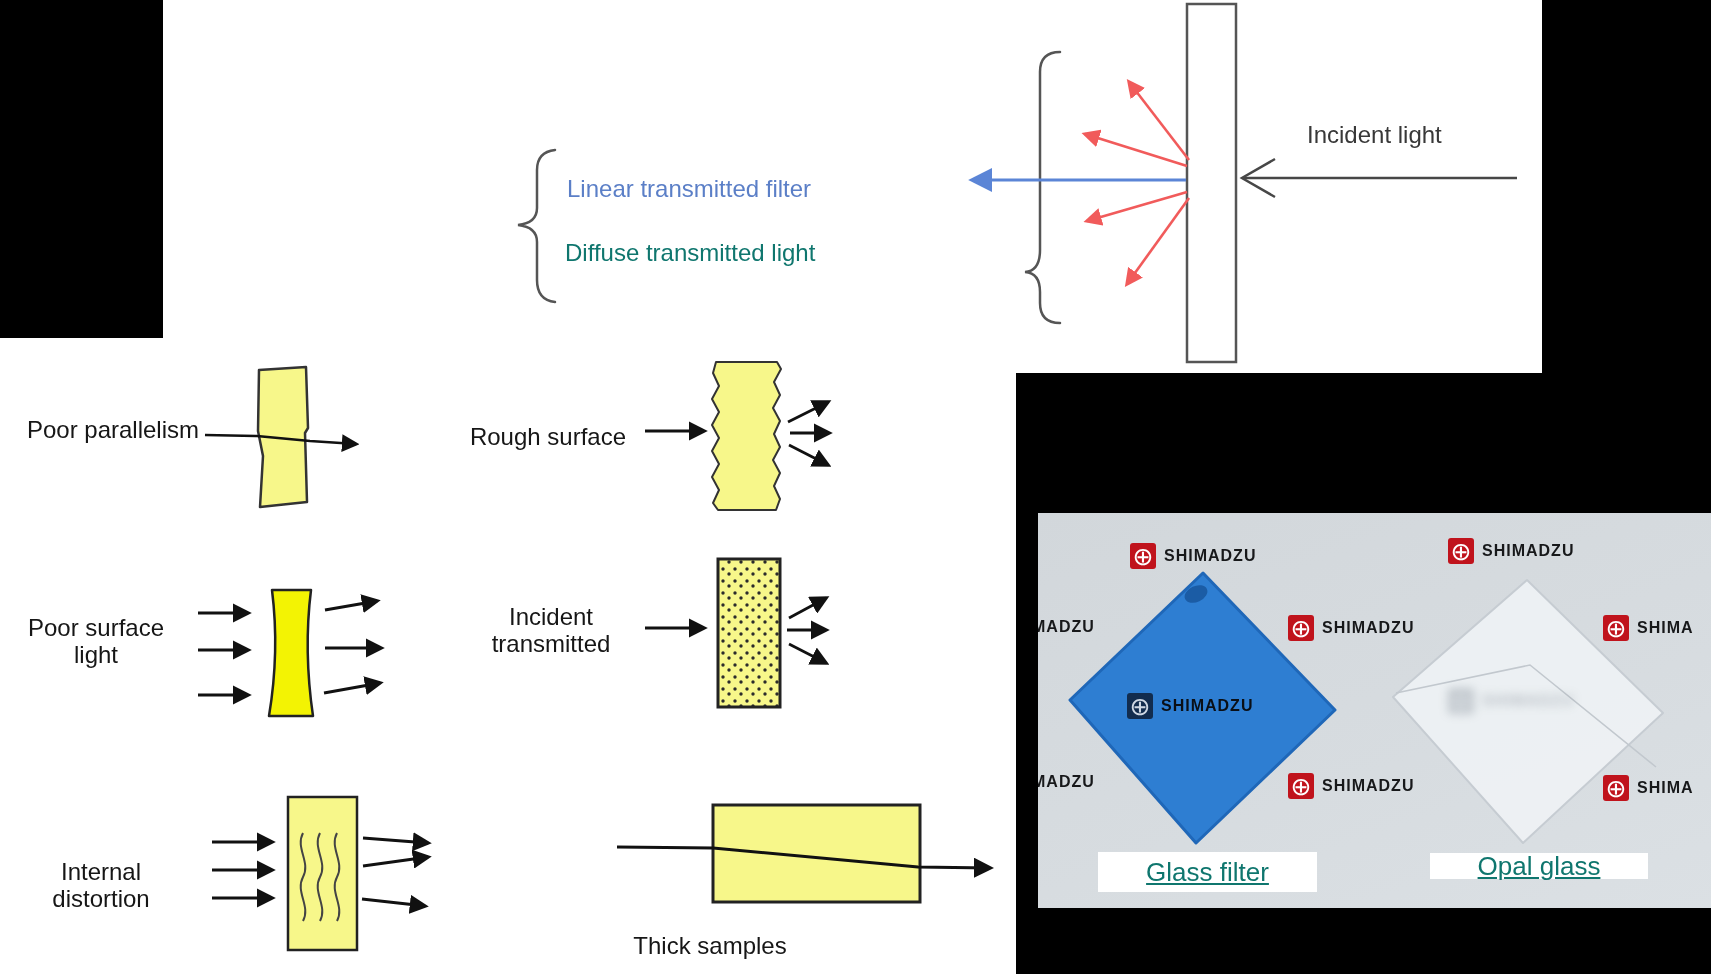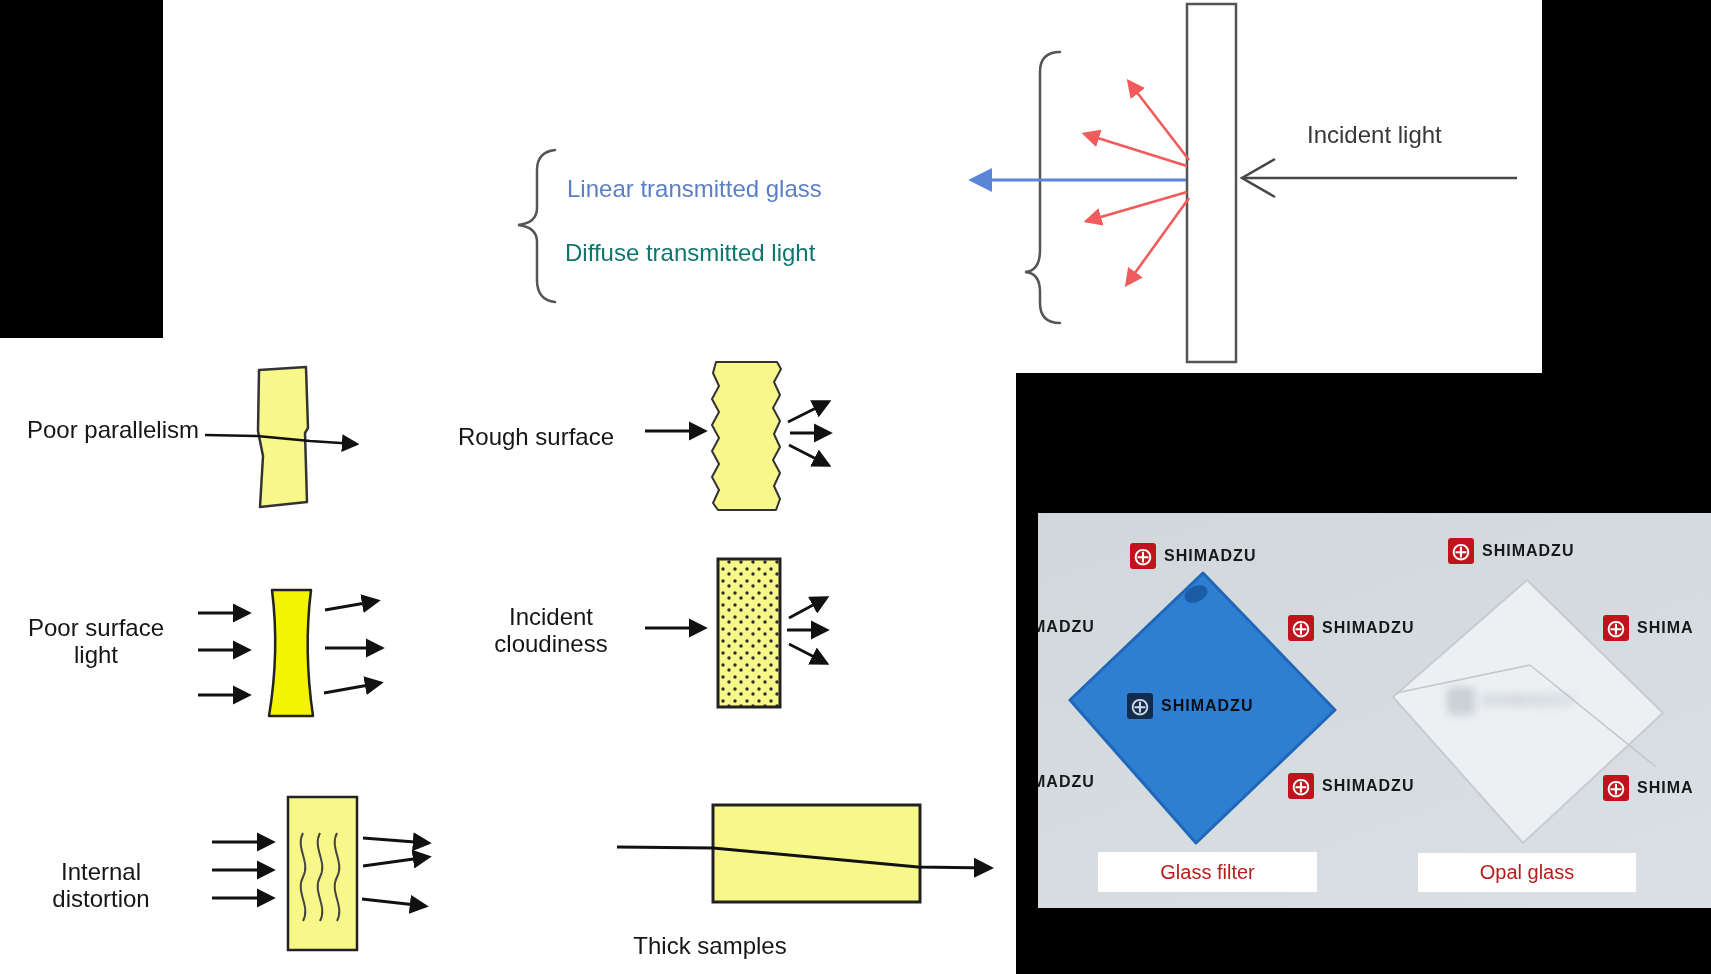--- a/index.html
+++ b/index.html
@@ -23,21 +23,21 @@
         width:26px;height:26px;background:#c0131c;color:#fff;font-size:25px;line-height:26px;
         border-radius:3px;font-weight:400;}
   .logo .brand{font-size:16px;font-weight:700;letter-spacing:1px;color:#17181a;}
   .logo.dark .mark{background:#122c4e;color:#cfd8e4;}
   .logo.dark .brand{color:#0a0f16;}
   .logo.blur{filter:blur(5px);opacity:.45;z-index:3;}
   .logo.blur .mark{background:#8a939c;color:#c9cfd6;}
   .logo.blur .brand{color:#7d868f;}
   .logo.overlay{z-index:3;}
   .photo-label{position:absolute;background:#ffffff;display:flex;align-items:center;justify-content:center;
-        font-size:20px;color:#b91c1c;z-index:4;}
+        font-size:26px;color:#0f766e;z-index:4;text-decoration:underline;}
 </style>
 </head>
 <body>
 
 <div id="screen">
 
   <div id="panel-top" class="panel">
     <svg width="1379" height="373" viewBox="0 0 1379 373">
       <defs>
         <marker id="ah-red" viewBox="0 0 10 10" refX="8" refY="5" markerWidth="7" markerHeight="7" orient="auto">
@@ -126,33 +126,33 @@
         <line x1="362" y1="561" x2="425" y2="568" stroke="#111" stroke-width="2.8" marker-end="url(#ah-blk)"></line>
       </g>
 
       <g>
         <rect x="713" y="467" width="207" height="97" fill="#f7f78a" stroke="#222" stroke-width="3"></rect>
         <path d="M617,509 L713,510 L918,529 L990,530" fill="none" stroke="#111" stroke-width="3" marker-end="url(#ah-blk)"></path>
       </g>
     </svg>
   </div>
 
-  <div class="lbl toplbl" style="left:567px;top:176px;color:#5b7fc7;">Linear transmitted glass</div>
+  <div class="lbl toplbl" style="left:567px;top:176px;color:#5b7fc7;">Linear transmitted filter</div>
   <div class="lbl toplbl" style="left:565px;top:240px;color:#0f766e;">Diffuse transmitted light</div>
   <div class="lbl toplbl" style="left:1307px;top:122px;">Incident light</div>
 
   <div class="lbl causelbl center" style="left:23px;top:417px;width:180px;">Poor parallelism</div>
-  <div class="lbl causelbl center" style="left:446px;top:424px;width:180px;">Rough surface</div>
+  <div class="lbl causelbl center" style="left:446px;top:424px;width:180px;text-align:right;">Rough surface</div>
   <div class="lbl causelbl center" style="left:6px;top:615px;width:180px;">
     <div>Poor surface</div>
     <div>light</div>
   </div>
   <div class="lbl causelbl center" style="left:461px;top:604px;width:180px;">
     <div>Incident</div>
-    <div>cloudiness</div>
+    <div>transmitted</div>
   </div>
   <div class="lbl causelbl center" style="left:11px;top:859px;width:180px;">Internal distortion</div>
   <div class="lbl causelbl center" style="left:620px;top:933px;width:180px;">Thick samples</div>
 
   <div id="photo">
 
     <div class="logo" style="left:92px;top:30px;">
       <span class="mark">⊕</span>
       <span class="brand">SHIMADZU</span>
     </div>
@@ -195,16 +195,16 @@
     <div class="logo dark overlay" style="left:89px;top:180px;">
       <span class="mark">⊕</span>
       <span class="brand">SHIMADZU</span>
     </div>
     <div class="logo blur" style="left:410px;top:175px;">
       <span class="mark">⊕</span>
       <span class="brand">SHIMADZU</span>
     </div>
 
     <div class="photo-label" style="left:60px;top:339px;width:219px;height:40px;">Glass filter</div>
-    <div class="photo-label" style="left:380px;top:340px;width:218px;height:39px;">Opal glass</div>
+    <div class="photo-label" style="left:392px;top:340px;width:218px;height:26px;">Opal glass</div>
   </div>
 
 </div>
 
 </body></html>

